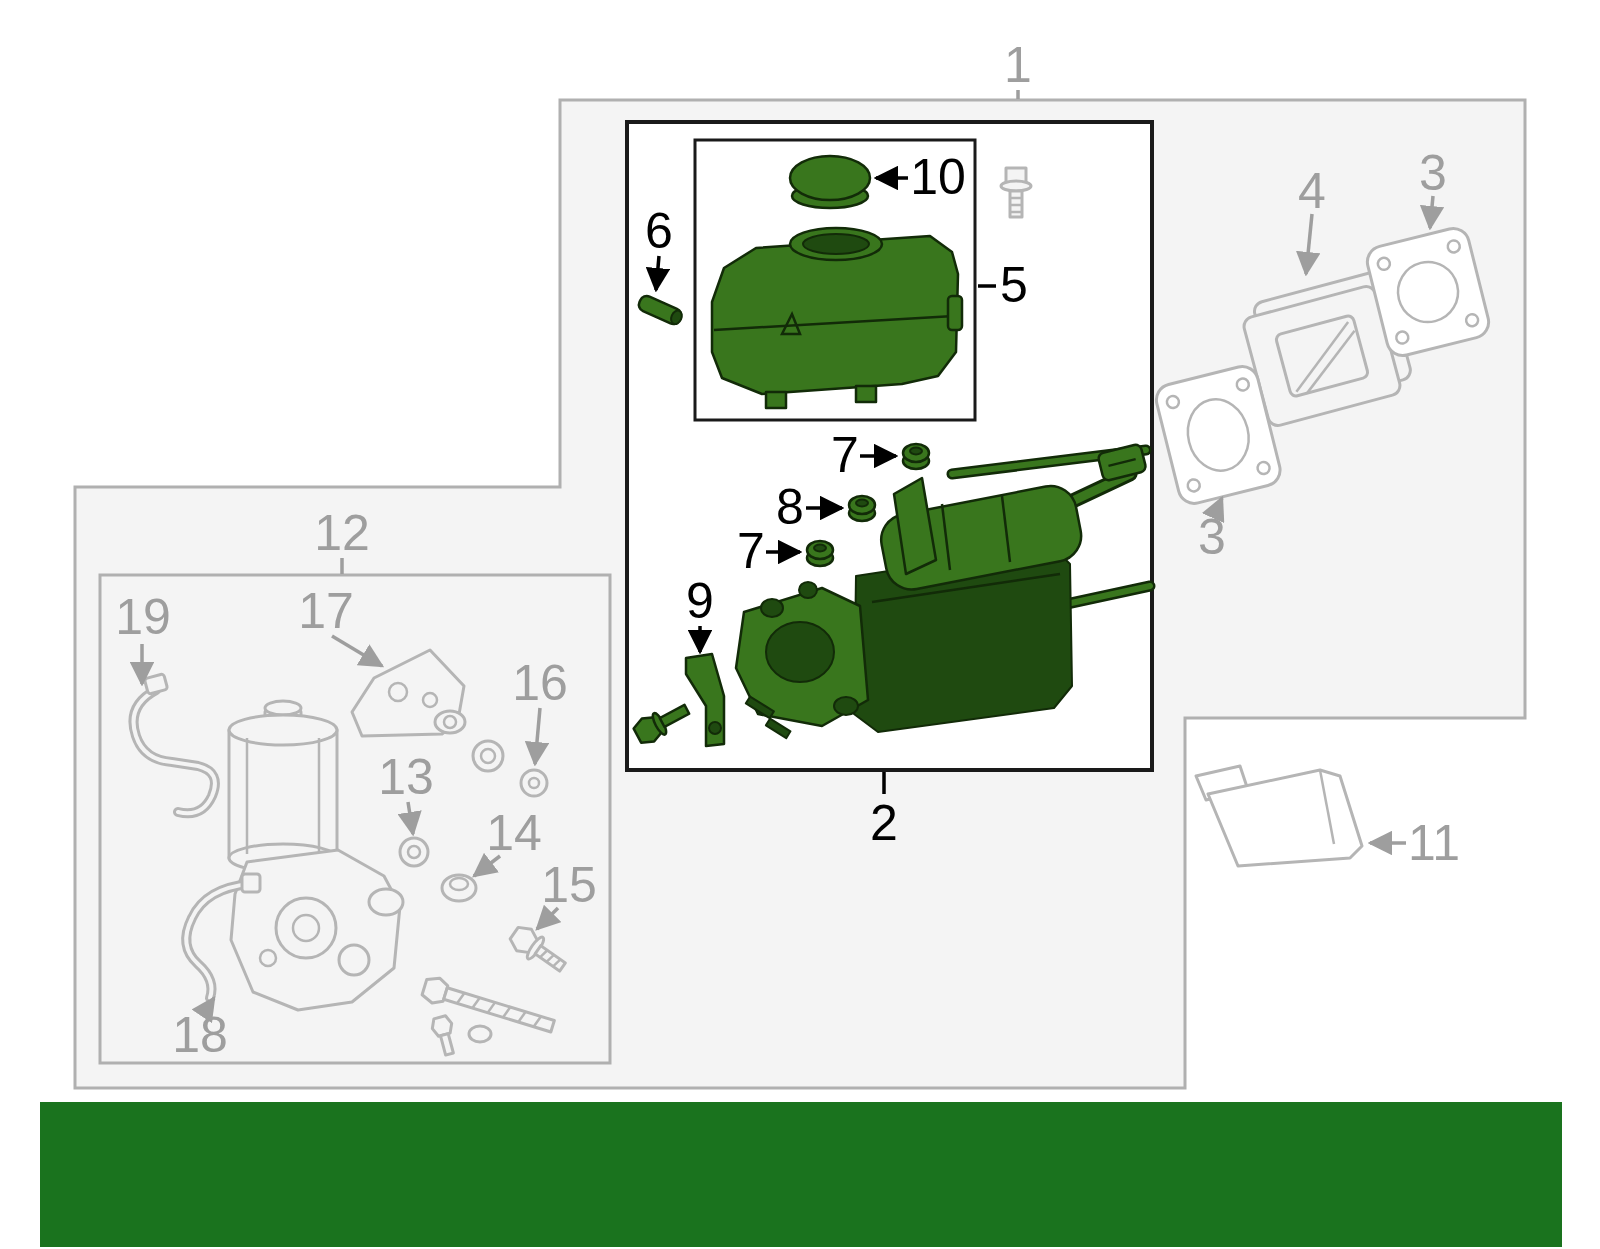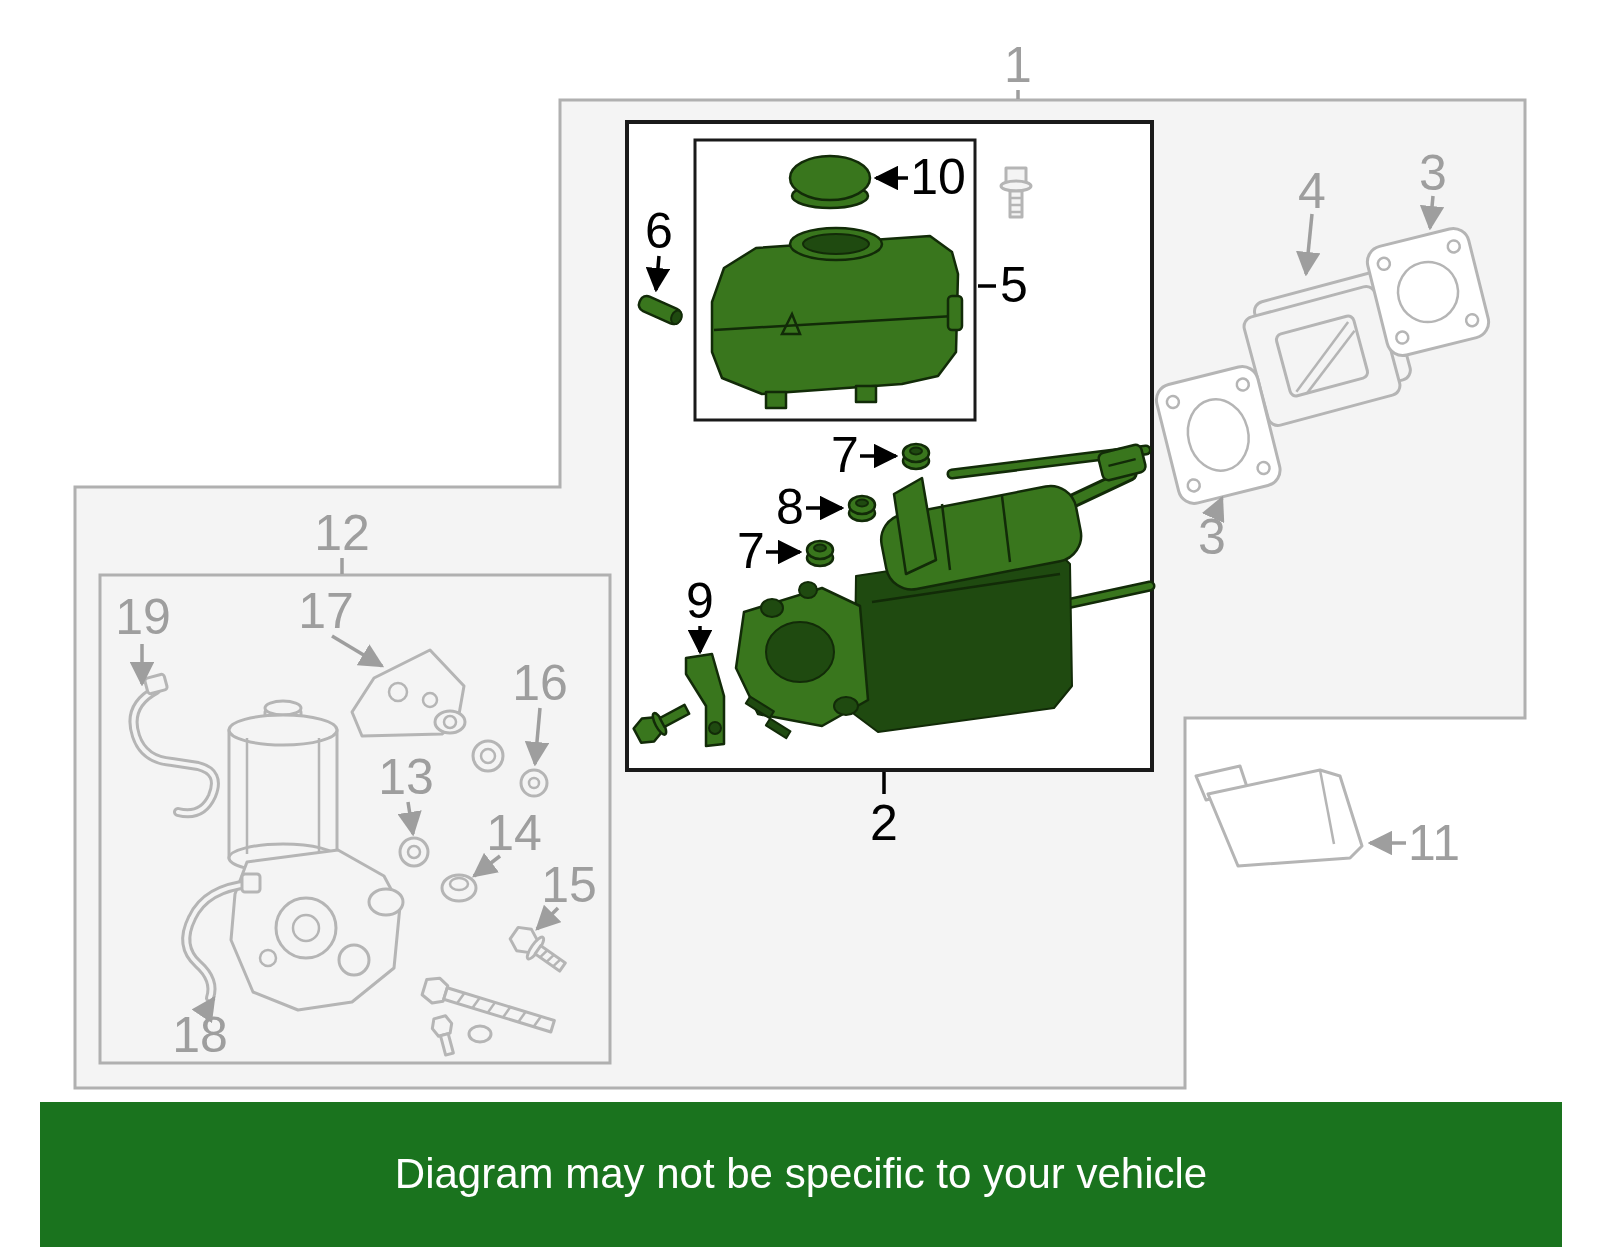--- a/index.html
+++ b/index.html
@@ -304,15 +304,14 @@
   <text class="callout cb" x="1014" y="302">5</text>
   <text class="callout cb" x="659" y="248">6</text>
   <text class="callout cb" x="845" y="472">7</text>
   <text class="callout cb" x="790" y="524">8</text>
   <text class="callout cb" x="751" y="568">7</text>
   <text class="callout cb" x="700" y="618">9</text>
   <text class="callout cb" x="884" y="840">2</text>
 </svg>
 
   <div class="banner">
-    <div>Diagram may not be specific to your vehicle</div>
   </div>
 </div>
 
 </body></html>

